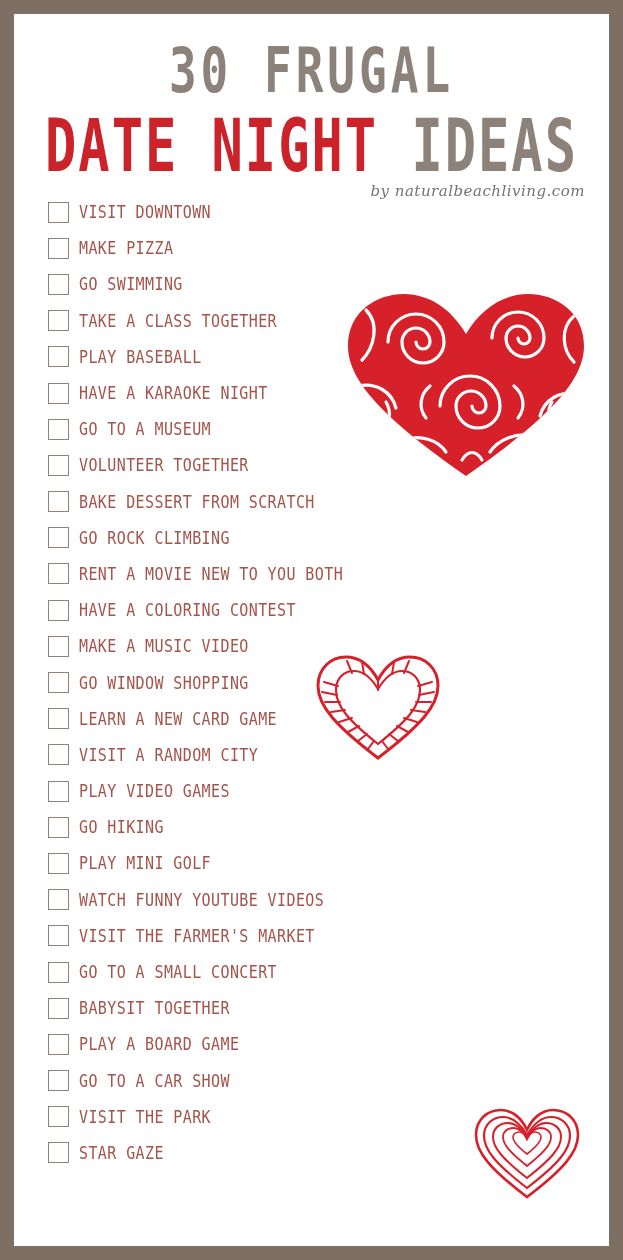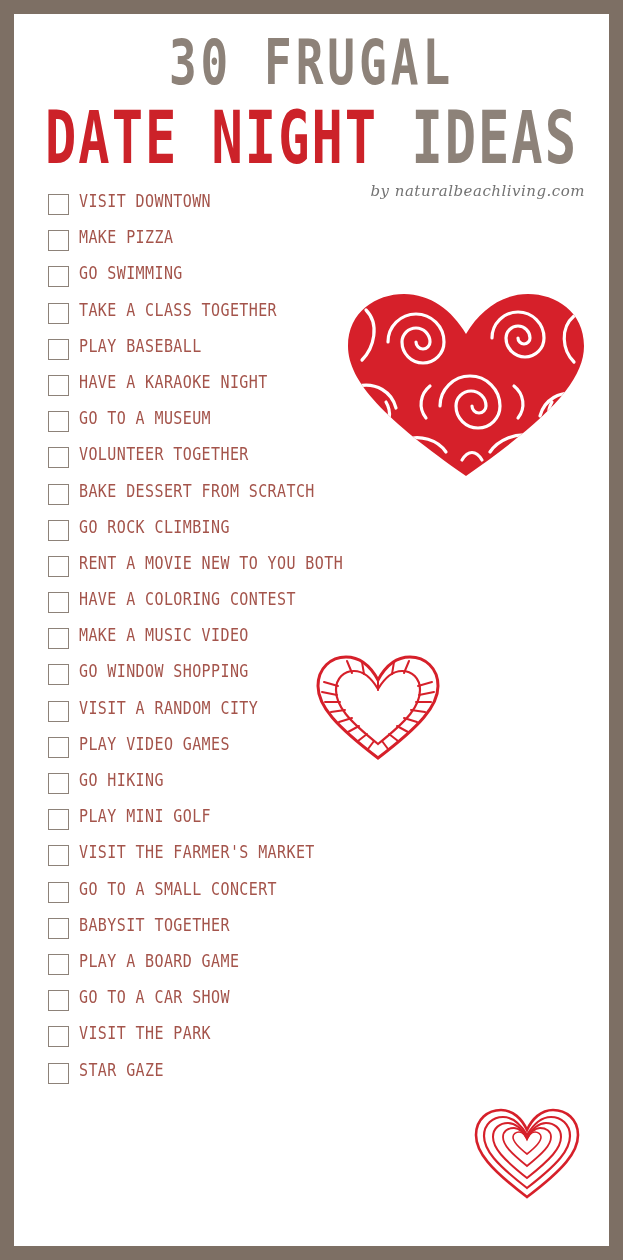--- a/index.html
+++ b/index.html
@@ -26,21 +26,21 @@
     position: relative;
     width: 100%;
     height: 100%;
     box-sizing: border-box;
     padding: 0;
   }
 
   
   .title-wrap {
     text-align: center;
-    padding-top: 16px;
+    padding-top: 24px;
   }
   .title-line1 {
     font-family: "DejaVu Sans Mono", monospace;
     font-size: 46px;
     letter-spacing: 4px;
     color: #8d8279;
     font-weight: bold;
     line-height: 1.05;
     transform: scaleY(1.35);
     transform-origin: center top;
@@ -74,20 +74,21 @@
 
   
   .list {
     position: absolute;
     left: 34px;
     top: 180px;
     width: 380px;
   }
   .row {
     display: flex;
+    align-items: center;
     height: 36.2px;
   }
   .checkbox {
     width: 19px;
     height: 19px;
     border: 1.6px solid #8d8279;
     background: #ffffff;
     flex: 0 0 auto;
     margin-right: 10px;
   }
@@ -194,33 +195,41 @@
         <div class="row">
           <div class="checkbox"></div>
           <div class="row-label">Make a Music Video</div>
         </div>
         <div class="row">
           <div class="checkbox"></div>
           <div class="row-label">Go Window Shopping</div>
         </div>
         <div class="row">
           <div class="checkbox"></div>
+          <div class="row-label">Learn a New Card Game</div>
+        </div>
+        <div class="row">
+          <div class="checkbox"></div>
           <div class="row-label">Visit a Random City</div>
         </div>
         <div class="row">
           <div class="checkbox"></div>
           <div class="row-label">Play Video Games</div>
         </div>
         <div class="row">
           <div class="checkbox"></div>
           <div class="row-label">Go Hiking</div>
         </div>
         <div class="row">
           <div class="checkbox"></div>
           <div class="row-label">Play Mini Golf</div>
+        </div>
+        <div class="row">
+          <div class="checkbox"></div>
+          <div class="row-label">Watch Funny YouTube Videos</div>
         </div>
         <div class="row">
           <div class="checkbox"></div>
           <div class="row-label">Visit the Farmer's Market</div>
         </div>
         <div class="row">
           <div class="checkbox"></div>
           <div class="row-label">Go to a Small Concert</div>
         </div>
         <div class="row">

